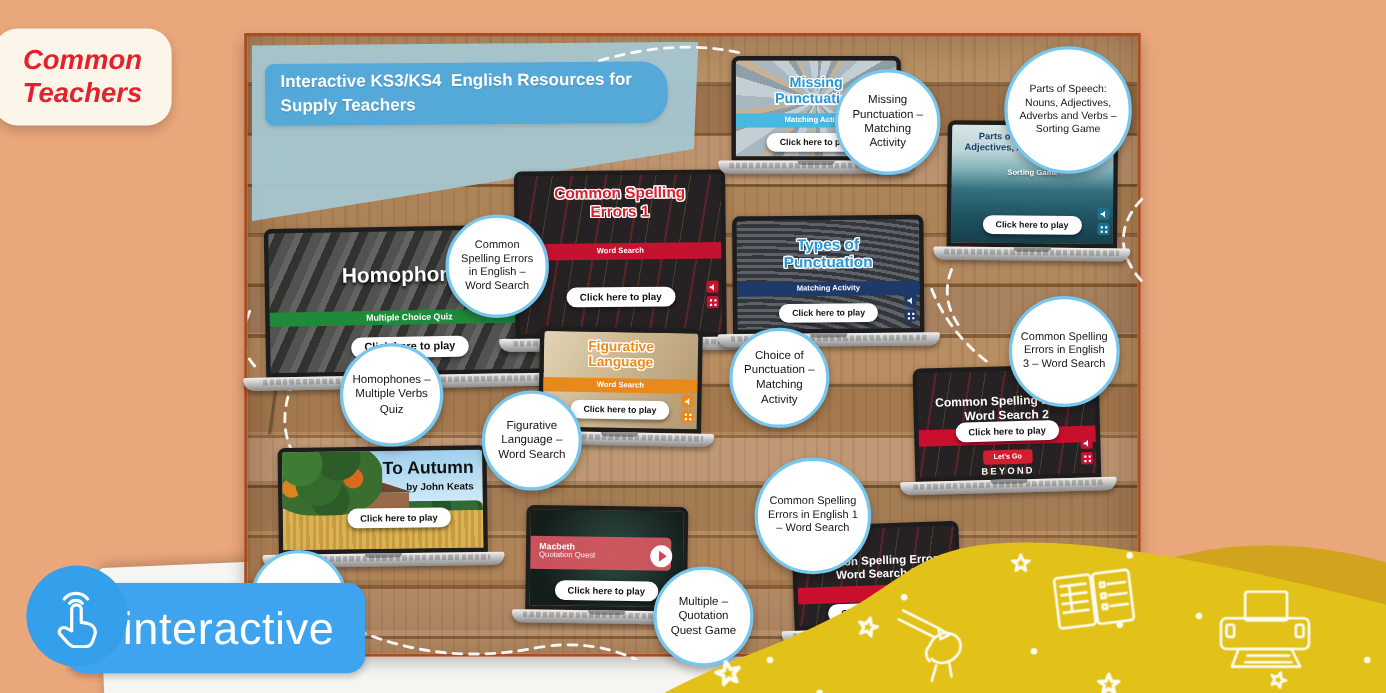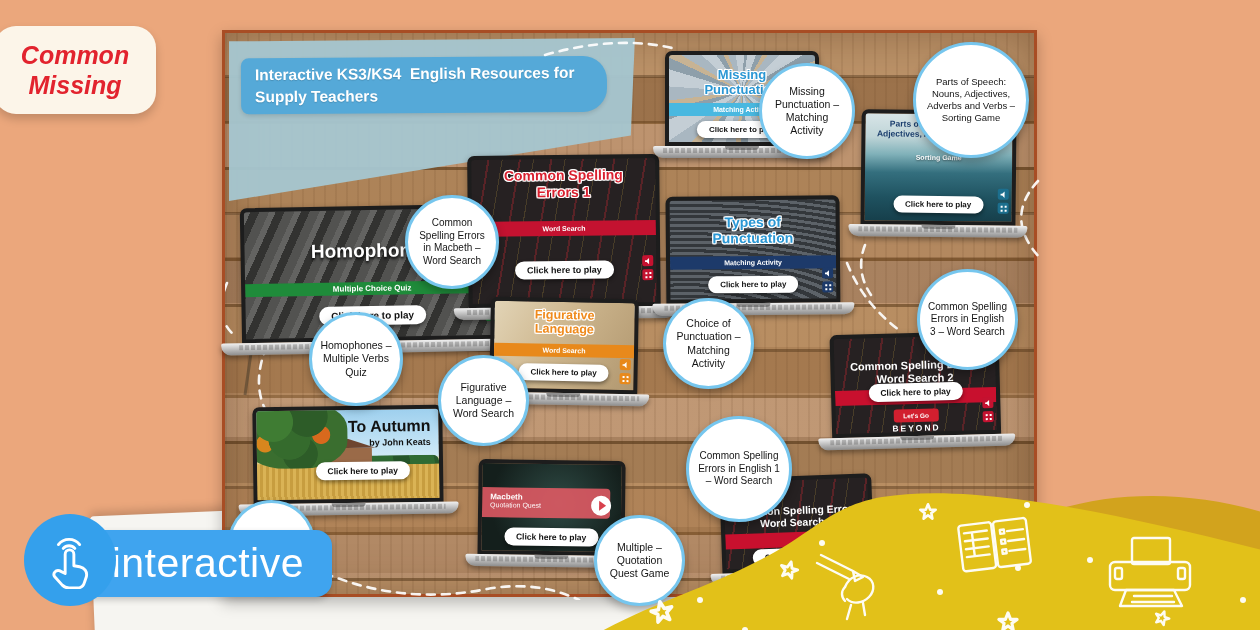--- a/index.html
+++ b/index.html
@@ -113,21 +113,21 @@
   .pin-yellow .collar{background:#c07f08;}
   .pin-blue .head{background:radial-gradient(circle at 35% 30%,#7cc0f0,#2f8ed8 60%,#1b5f9e);}
   .pin-blue .collar{background:#1d66a8;}
   .pin-red .head{background:radial-gradient(circle at 35% 30%,#ff8a80,#dd3a33 60%,#991d18);}
   .pin-red .collar{background:#a8201c;}
 
   
   .wave-svg{position:absolute;inset:0;z-index:5;pointer-events:none;}
 
   
-  .ib-rect{position:absolute;left:60px;top:530px;width:272px;height:67px;border-radius:16px;
+  .ib-rect{position:absolute;left:60px;top:530px;width:272px;height:82px;border-radius:16px;
     background:#3fa4ef;z-index:6;display:flex;align-items:center;justify-content:flex-end;
     padding-right:28px;box-sizing:border-box;box-shadow:0 3px 6px rgba(0,0,0,.2);cursor:pointer;}
   .ib-rect span{color:#fff;font-size:41px;letter-spacing:.5px;}
   .ib-circle{position:absolute;left:24px;top:514px;width:92px;height:92px;border-radius:50%;
     background:#34a0ec;z-index:7;display:flex;align-items:center;justify-content:center;}
 
   
   .supply{position:absolute;left:-6px;top:26px;width:162px;height:88px;border-radius:22px;z-index:6;
     background:#fcf5e9;box-shadow:0 5px 10px rgba(0,0,0,.18);
     display:flex;flex-direction:column;align-items:center;justify-content:center;}
@@ -350,21 +350,21 @@
       <div class="screen s-dark-red" style="height:95px;">
         <div class="scr-title" style="top:24px;color:#fff;font-size:10.5px;">Common Spelling Errors</div>
         <div class="scr-title" style="top:36px;color:#fff;font-size:10.5px;">Word Search 3</div>
         <div class="redband" style="top:52px;"></div>
         <button class="pill" style="top:68px;font-size:8px;">Click here to play</button>
       </div>
       <div class="base"></div>
     </div>
 
     <div class="note" style="left:84px;top:279px;width:94px;height:94px;">Homophones – Multiple Verbs Quiz</div>
-    <div class="note" style="left:180px;top:162px;width:94px;height:94px;font-size:10px;">Common Spelling Errors in Macbeth – Word Search</div>
+    <div class="note" style="left:180px;top:162px;width:94px;height:94px;font-size:10px;">Common Spelling Errors in English – Word Search</div>
     <div class="note" style="left:688px;top:9px;width:116px;height:116px;font-size:9.5px;">Parts of Speech: Nouns, Adjectives, Adverbs and Verbs – Sorting Game</div>
     <div class="note" style="left:534px;top:30px;width:96px;height:96px;">Missing Punctuation – Matching Activity</div>
     <div class="note" style="left:438px;top:265px;width:91px;height:91px;">Choice of Punctuation – Matching Activity</div>
     <div class="note" style="left:213px;top:322px;width:91px;height:91px;">Figurative Language – Word Search</div>
     <div class="note" style="left:3px;top:467px;width:87px;height:87px;">'To Autumn'</div>
     <div class="note" style="left:369px;top:482px;width:91px;height:91px;">Multiple – Quotation Quest Game</div>
     <div class="note" style="left:692px;top:236px;width:101px;height:101px;font-size:10px;">Common Spelling Errors in English 3 – Word Search</div>
     <div class="note" style="left:461px;top:383px;width:106px;height:106px;font-size:10px;">Common Spelling Errors in English 1 – Word Search</div>
 
     <div class="pin pin-yellow" style="left:145px;top:265px;"><span class="head"></span><span class="collar"></span><span class="needle"></span></div>
@@ -434,16 +434,16 @@
       <g fill="none" stroke="#fff" stroke-width="3" stroke-linecap="round" stroke-linejoin="round">
         <path d="M18 14 a 14 14 0 0 1 22 0"></path>
         <path d="M23 18 a 8 8 0 0 1 12 0"></path>
         <path d="M25 24 a 4.5 4.5 0 0 1 9 0 l0 12 6 1 c5 1 8 5 7 10 l-2 6 c-1 4 -4 6 -8 6 l-8 0 c-3 0 -5 -1 -7 -3 l-8 -9 c-2 -3 1 -7 5 -6 l6 3 z"></path>
       </g>
     </svg>
   </div>
 
   <div class="supply">
     <span>Common</span>
-    <span>Missing</span>
+    <span>Teachers</span>
   </div>
 
 </div>
 
 </body></html>

